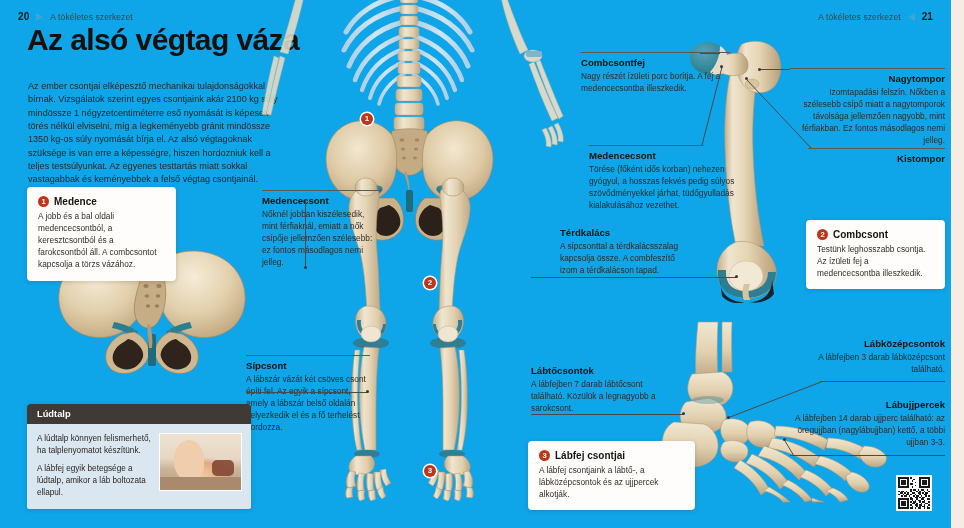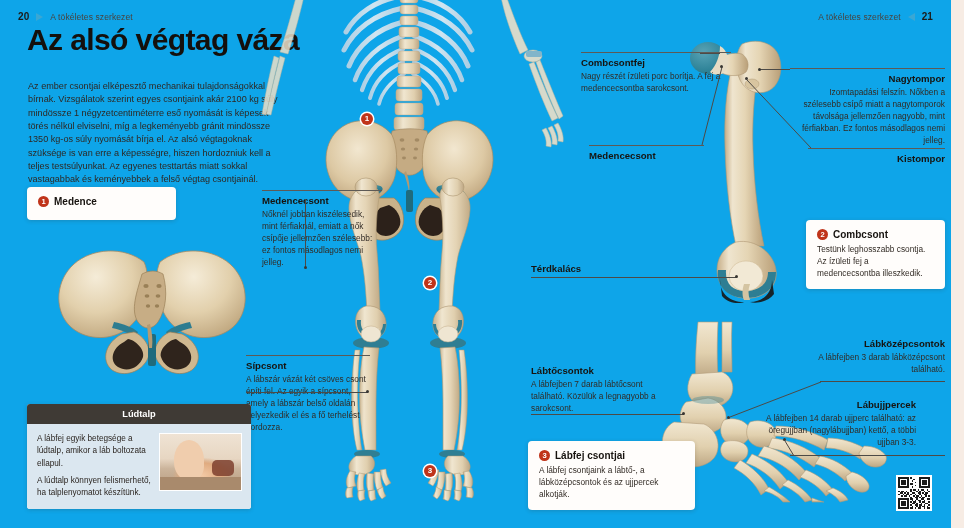--- a/index.html
+++ b/index.html
@@ -87,21 +87,20 @@
   .panel {
     position: absolute; left: 27px; top: 404px; width: 224px;
     background: #fffdfb; border-radius: 3px;
     box-shadow: 0 1px 4px rgba(60,40,25,.20);
     overflow: hidden;
   }
   .panel .bar {
     background: #3f3a35; color: #fff;
     font-size: 9.3px; font-weight: bold;
     padding: 5px 10px 5px 10px;
-    text-align: center;
   }
   .panel .body {
     background: #dbe7f0;
     display: flex; gap: 8px; padding: 9px 9px 10px 10px;
   }
   .panel .body .txt { font-size: 8.2px; line-height: 1.5; color: #2b2520; flex: 1; }
   .panel .body .txt p + p { margin-top: 5px; }
   .photo {
     width: 83px; height: 58px; flex: none;
     border: 1px solid #fff;
@@ -456,20 +455,21 @@
   </div>
   <div style="position:absolute;left:424px;top:459px;">
     <span class="num" style="width:12px;height:12px;font-size:8px;box-shadow:0 0 0 1.5px #fff;">3</span>
   </div>
 
   <div class="card" style="left:27px; top:187px; width:149px;">
     <div class="hd">
       <span class="num">1</span>
       <span>Medence</span>
     </div>
+    <div class="bd">A jobb és a bal oldali medencecsontból, a keresztcsontból és a farokcsontból áll. A combcsontot kapcsolja a törzs vázához.</div>
   </div>
 
   <div class="lbl" style="left:222px; top:190px; width:120px;margin-left:40px;">
     <div class="rule"></div>
     <div class="hd">Medencecsont</div>
     <div class="bd">Nőknél jobban kiszélesedik, mint férfiaknál, emiatt a nők csípője jellemzően szélesebb: ez fontos másodlagos nemi jelleg.</div>
   </div>
   <div class="leader" style="left:305px; top:199px; width:1px; height:68px;"></div>
   <div class="dot" style="left:304px; top:266px;"></div>
 
@@ -479,41 +479,42 @@
     <div class="hd">Sípcsont</div>
     <div class="bd">A lábszár vázát két csöves csont építi fel. Az egyik a sípcsont, amely a lábszár belső oldalán helyezkedik el és a fő terhelést hordozza.</div>
   </div>
   <div class="leader h" style="left:246px; top:392px; width:122px;"></div>
   <div class="dot" style="left:366px; top:390px;"></div>
 
   <div class="panel">
     <div class="bar">Lúdtalp</div>
     <div class="body">
       <div class="txt">
+        <p>A lúdtalp könnyen felismerhető, ha talplenyomatot készítünk.</p>
         <p>A lábfej egyik betegsége a lúdtalp, amikor a láb boltozata ellapul.</p>
-        <p>A lúdtalp könnyen felismerhető, ha talplenyomatot készítünk.</p>
       </div>
       <div class="photo">
         <div class="blob3"></div>
           <div class="blob1"></div>
           <div class="blob2"></div>
       </div>
     </div>
   </div>
 
   <div class="lbl" style="left:581px; top:52px; width:155px;">
     <div class="rule" style="width:150px;"></div>
     <div class="hd">Combcsontfej</div>
-    <div class="bd">Nagy részét ízületi porc borítja. A fej a medencecsontba sarokcsont.</div>
+    <div class="bd">Nagy részét ízületi porc borítja. A fej a medencecsontba illeszkedik.</div>
   </div>
   <div class="leader h" style="left:700px; top:53px; width:20px;"></div>
 
   <div class="lbl" style="left:589px; top:145px; width:152px;">
     <div class="rule" style="width:115px;"></div>
     <div class="hd">Medencecsont</div>
+    <div class="bd">Törése (főként idős korban) nehezen gyógyul, a hosszas fekvés pedig súlyos szövődményekkel járhat, tüdőgyulladás kialakulásához vezethet.</div>
   </div>
   <div class="art" style="left:700px; top:65px; width:50px; height:82px;">
     <svg width="50" height="82" viewBox="0 0 50 82">
         <line x1="22" y1="2" x2="2" y2="80" stroke="#4d4a46" stroke-width="1"></line>
       </svg>
   </div>
   <div class="dot" style="left:720px; top:65px;"></div>
 
   <div class="lbl ralign" style="left:790px; top:68px; width:155px;">
     <div class="rule"></div>
@@ -535,22 +536,23 @@
   <div class="dot" style="left:745px; top:77px;"></div>
 
   <div class="card" style="left:806px; top:220px; width:139px;">
     <div class="hd">
       <span class="num">2</span>
       <span>Combcsont</span>
     </div>
     <div class="bd">Testünk leghosszabb csontja. Az ízületi fej a medencecsontba illeszkedik.</div>
   </div>
 
-  <div class="lbl" style="left:531px; top:227px; width:134px;margin-top:36px;">
+  <div class="lbl" style="left:560px; top:227px; width:134px;">
     <div class="hd">Térdkalács</div>
+    <div class="bd">A sípcsonttal a térdkalácsszalag kapcsolja össze. A combfeszítő izom a térdkalácson tapad.</div>
   </div>
   <div class="leader h" style="left:531px; top:277px; width:206px;"></div>
   <div class="dot" style="left:735px; top:275px;"></div>
 
   <div class="lbl" style="left:531px; top:365px; width:142px;">
     <div class="hd">Lábtőcsontok</div>
     <div class="bd">A lábfejben 7 darab lábtőcsont található. Közülük a legnagyobb a sarokcsont.</div>
   </div>
   <div class="leader h" style="left:531px; top:414px; width:153px;"></div>
   <div class="dot" style="left:682px; top:412px;"></div>
@@ -568,21 +570,21 @@
     <div class="bd">A lábfejben 3 darab lábközépcsont található.</div>
   </div>
   <div class="leader h" style="left:820px; top:381px; width:125px;"></div>
   <div class="art" style="left:728px; top:381px; width:95px; height:38px;">
     <svg width="95" height="38" viewBox="0 0 95 38">
         <line x1="93" y1="1" x2="2" y2="36" stroke="#4d4a46" stroke-width="1"></line>
       </svg>
   </div>
   <div class="dot" style="left:727px; top:416px;"></div>
 
-  <div class="lbl ralign" style="left:761px; top:399px; width:155px;">
+  <div class="lbl ralign" style="left:790px; top:399px; width:155px;">
     <div class="hd">Lábujjpercek</div>
     <div class="bd">A lábfejben 14 darab ujjperc található: az öregujjban (nagylábujjban) kettő, a többi ujjban 3-3.</div>
   </div>
   <div class="leader h" style="left:790px; top:455px; width:155px;"></div>
   <div class="art" style="left:784px; top:440px; width:12px; height:18px;">
     <svg width="12" height="18" viewBox="0 0 12 18">
         <line x1="10" y1="16" x2="1" y2="1" stroke="#4d4a46" stroke-width="1"></line>
       </svg>
   </div>
   <div class="dot" style="left:783px; top:438px;"></div>

